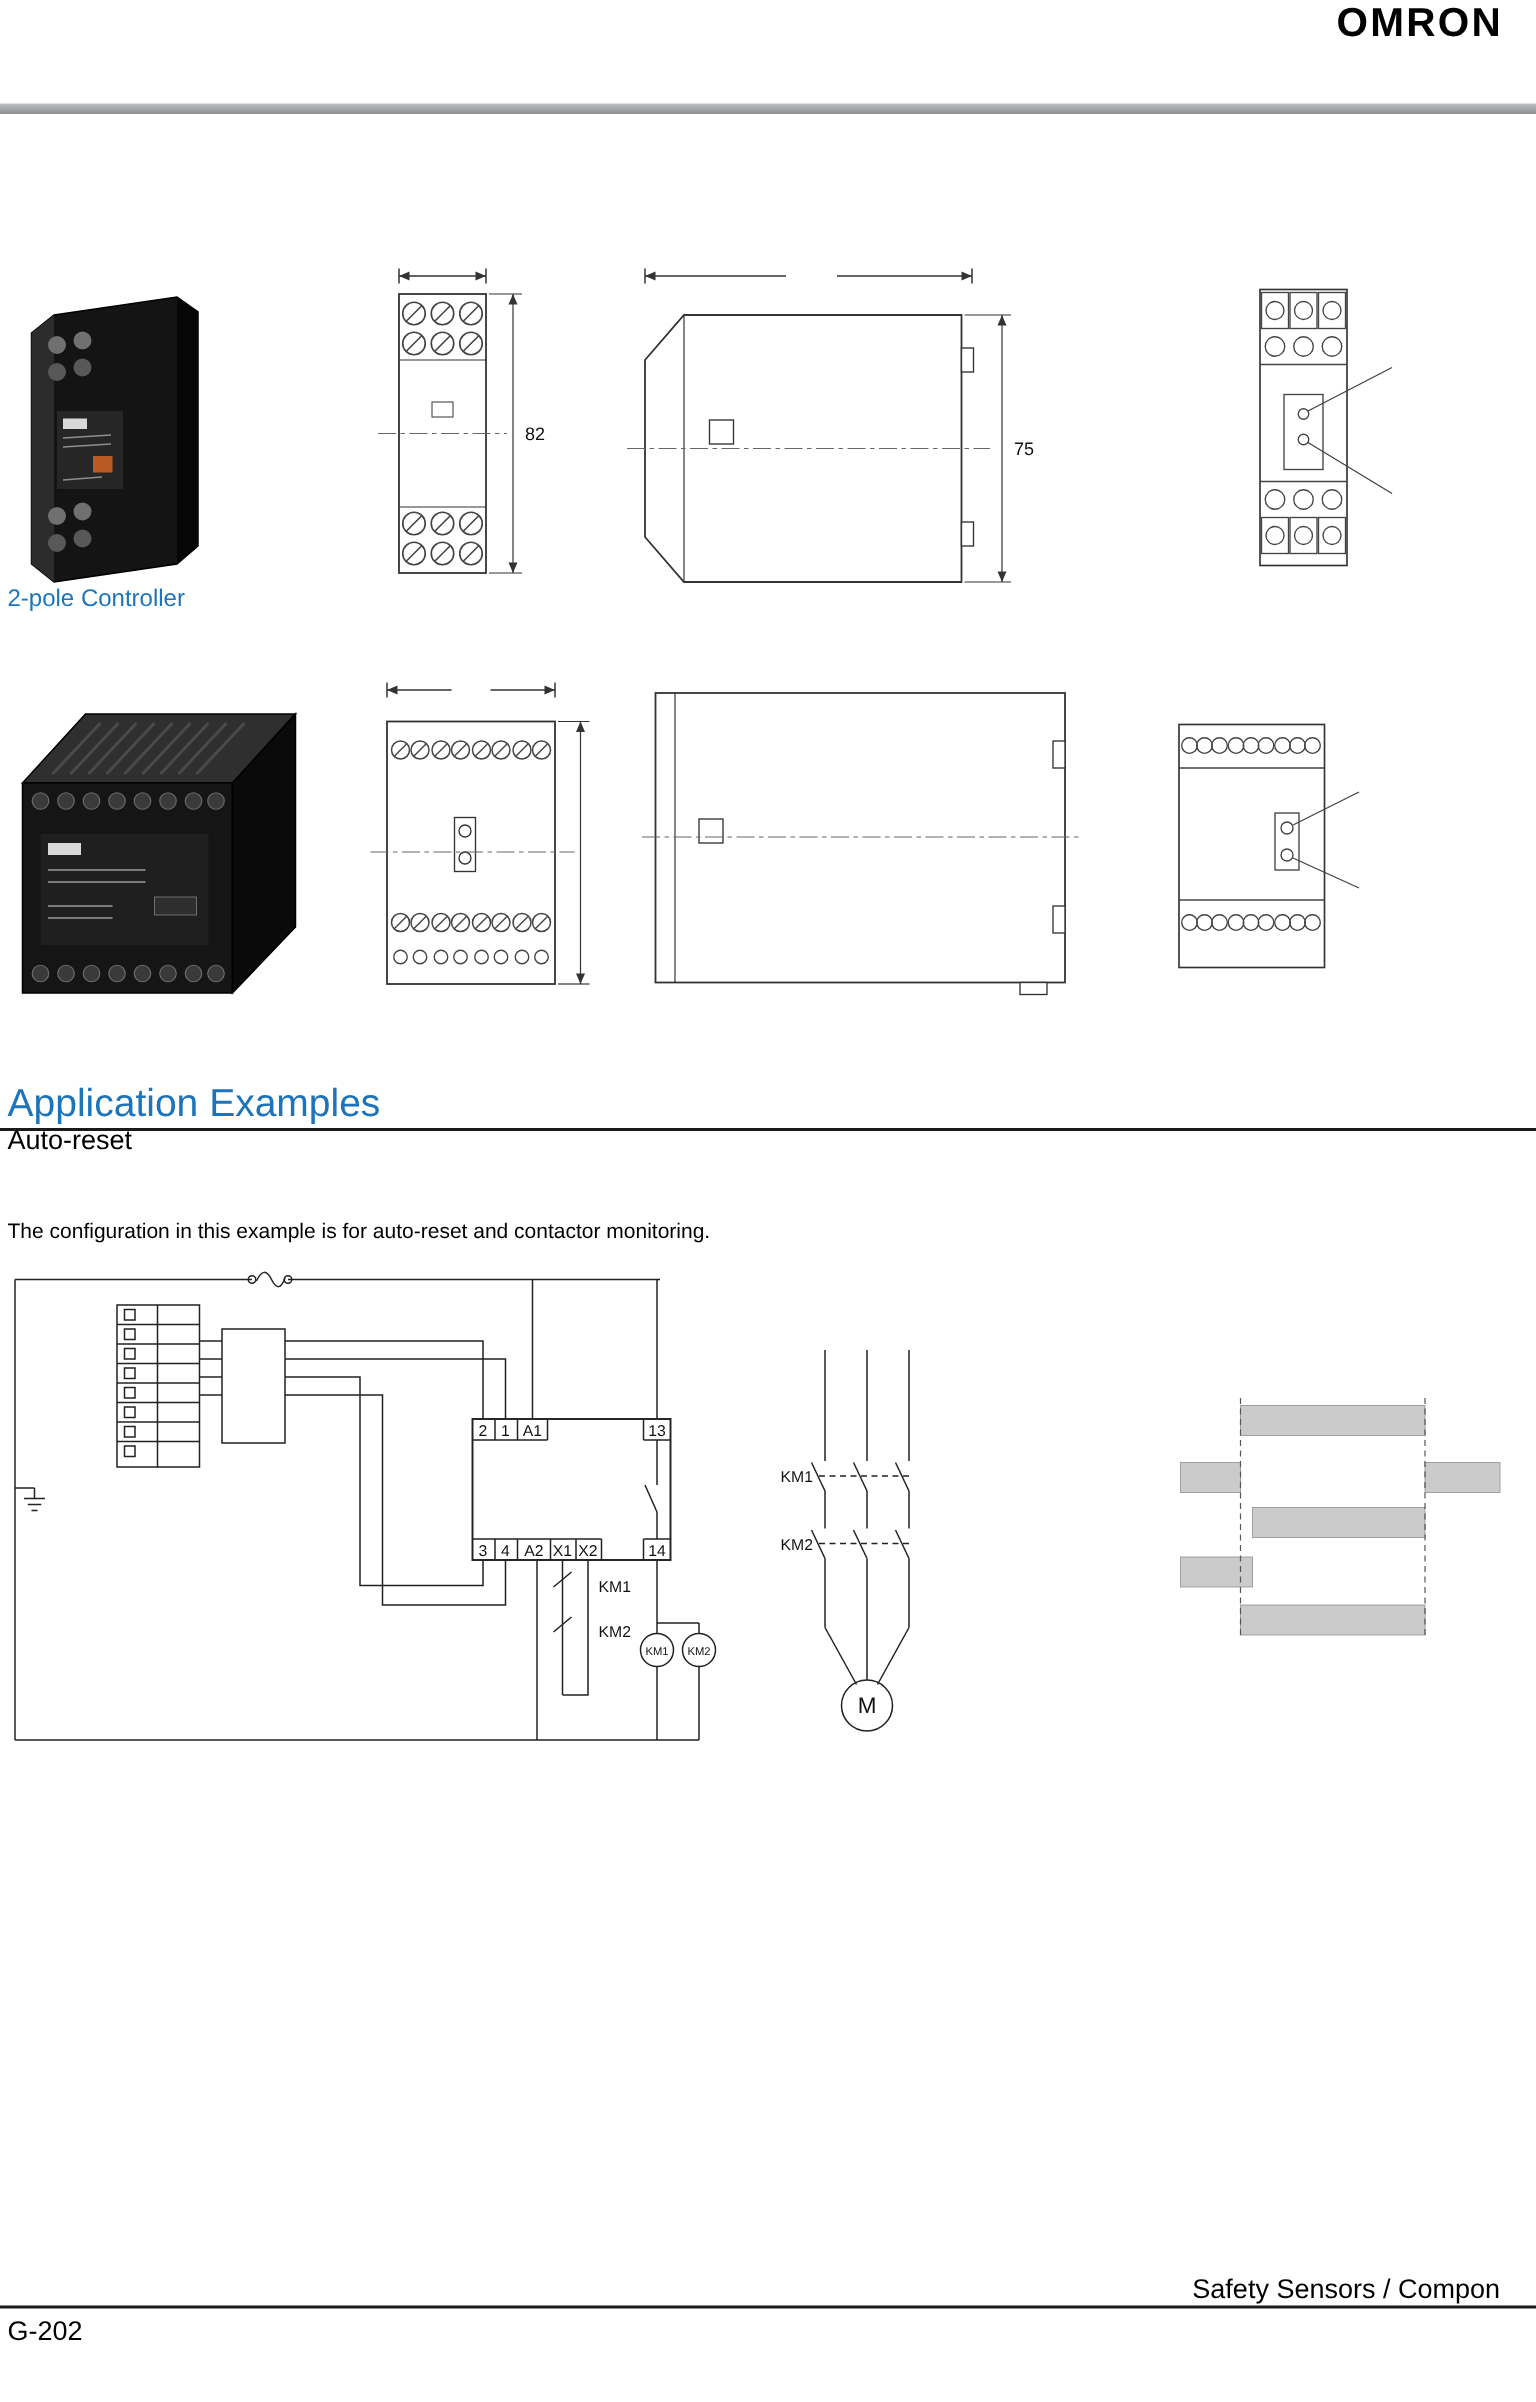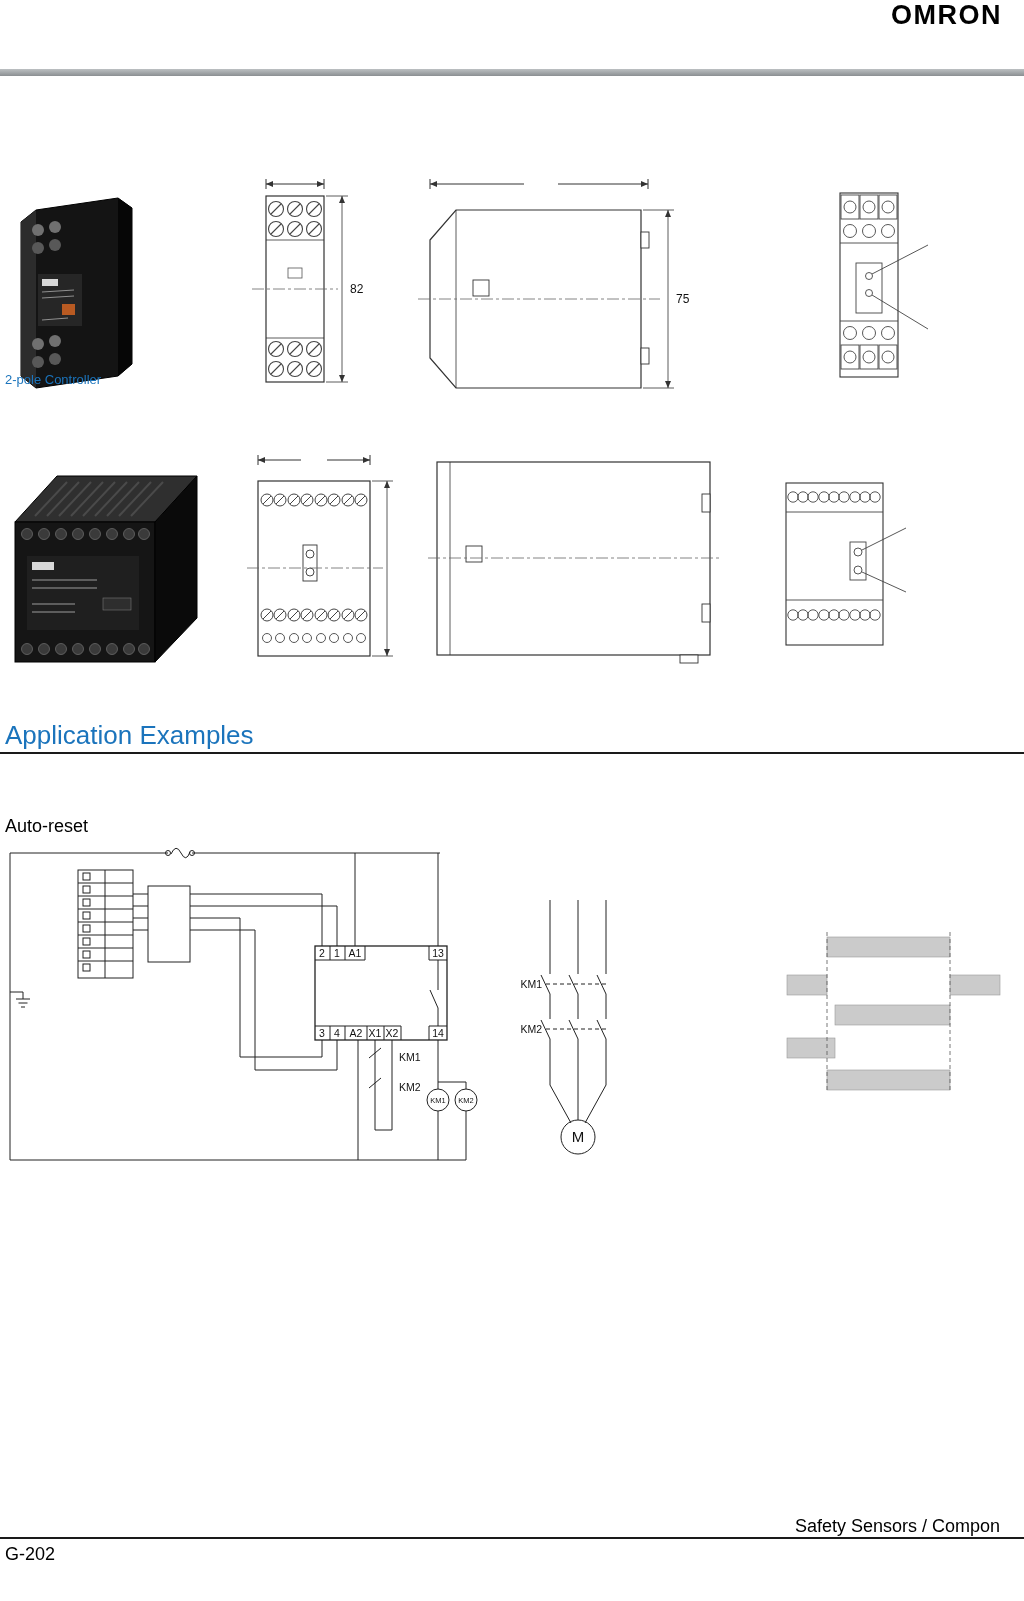--- a/index.html
+++ b/index.html
@@ -2,21 +2,21 @@
 <html><head>
 <meta charset="utf-8">
 <style>
   *{box-sizing:border-box;margin:0;padding:0}
   html,body{background:#fff}
   body{font-family:"Liberation Sans",sans-serif;color:#000}
   .page{position:relative;width:1024px;height:1572px;background:#fff;overflow:hidden}
   .abs{position:absolute}
   .brand{position:absolute;top:0px;right:22px;font-size:27px;font-weight:900;letter-spacing:1.5px;color:#000}
   .graybar{position:absolute;top:69px;left:0;width:100%;height:7px;background:linear-gradient(#bcc0c2,#8b8f92)}
-  .caption-blue{position:absolute;left:5px;top:372px;color:#1b74bc;font-size:13px}
+  .caption-blue{position:absolute;left:5px;top:391px;color:#1b74bc;font-size:16px}
   .app-heading{position:absolute;left:5px;top:720px;color:#1b74bc;font-size:26px;font-weight:400}
   .rule{position:absolute;left:0;width:100%;height:2px;background:#1a1a1a}
   .sub{position:absolute;left:5px;font-size:18px;color:#000}
   .desc{position:absolute;left:5px;font-size:14px;color:#000}
   .footer-left{position:absolute;left:5px;top:1544px;font-size:18px}
   .footer-right{position:absolute;right:24px;top:1516px;font-size:18px}
   svg{font-family:"Liberation Sans",sans-serif}
   svg text{fill:#111}
 </style>
 </head>
@@ -281,21 +281,22 @@
       <circle cx="56" cy="145" r="5.2"></circle>
         <circle cx="66" cy="145" r="5.2"></circle>
         <circle cx="77" cy="145" r="5.2"></circle>
         <circle cx="87" cy="145" r="5.2"></circle>
         <circle cx="97" cy="145" r="5.2"></circle>
     </g>
   </svg>
 
   <h2 class="app-heading">Application Examples</h2>
   <div class="rule" style="top:752px"></div>
-  <div class="sub" style="top:816px">Auto-reset</div>
+  <div class="sub" style="top:750px">Auto-reset</div>
+  <div class="desc" style="top:812px">The configuration in this example is for auto-reset and contactor monitoring.</div>
 
   <svg class="abs" style="left:5px;top:842px" width="1014" height="332" viewBox="0 0 1014 332">
     <g fill="none" stroke="#222" stroke-width="1">
 
       <line x1="5" y1="11" x2="163" y2="11"></line>
       <line x1="187" y1="11" x2="435" y2="11"></line>
       <circle cx="163" cy="11" r="2.5"></circle>
         <circle cx="187" cy="11" r="2.5"></circle>
       <path d="M166,12 q5,-11 10,-1 q5,10 9,-1"></path>
       <line x1="5" y1="11" x2="5" y2="318"></line>

